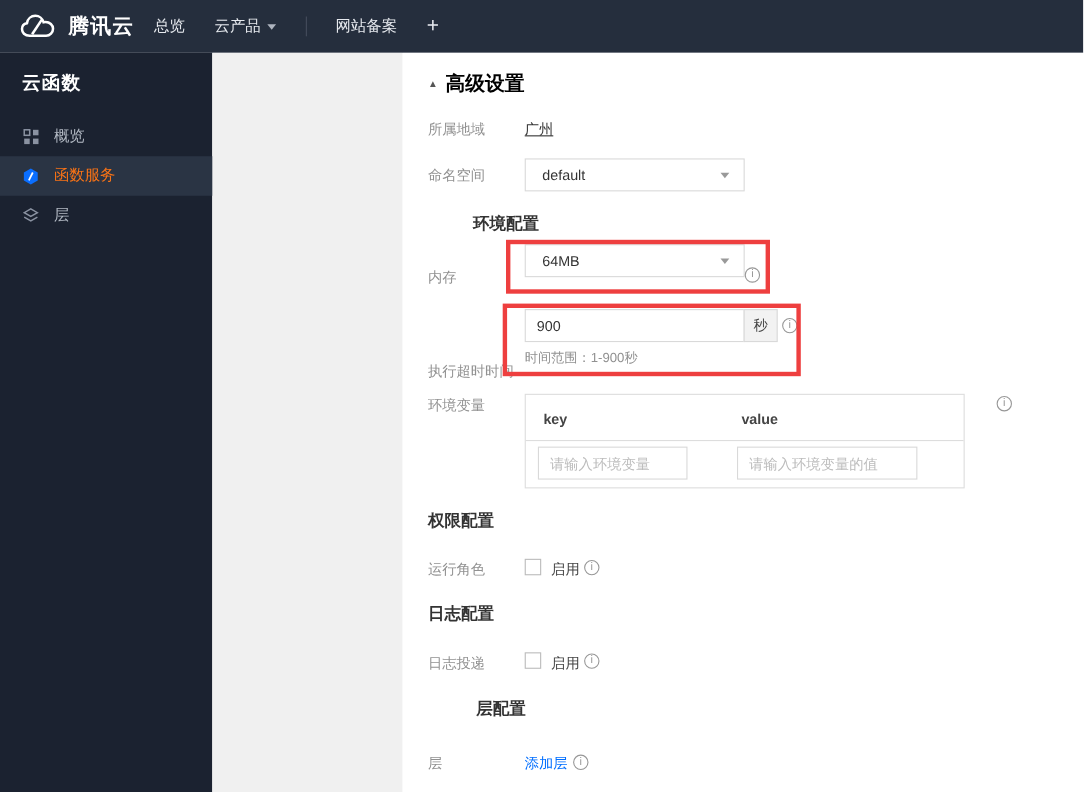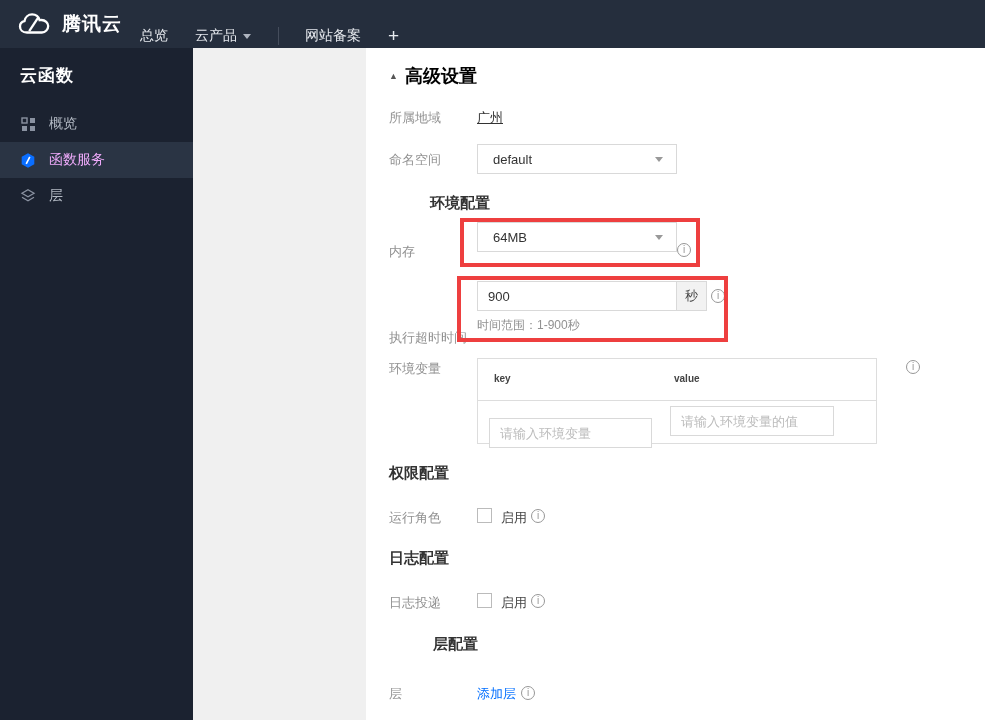--- a/index.html
+++ b/index.html
@@ -6,32 +6,32 @@
   html,body { width:985px; height:720px; }
   .screen {
     position:relative; width:985px; height:720px; overflow:hidden;
     background:#fff; font-family:"Liberation Sans", sans-serif;
   }
 
   
   .topbar { position:absolute; left:0; top:0; width:985px; height:48px; background:#252e3d;text-decoration:underline; }
   .brand { position:absolute; left:17px; top:0; height:48px; display:flex; align-items:center; gap:9px; cursor:pointer; }
   .brand-name { color:#fff; font-size:19px; font-weight:bold; letter-spacing:1px; }
-  .topnav { position:absolute; left:140px; top:12px; height:48px; display:flex; align-items:center; }
+  .topnav { position:absolute; left:140px; top:0; height:48px; display:flex; align-items:center; }
   .topnav-item { color:#e6e9ee; font-size:14px; cursor:pointer; display:flex; align-items:center; gap:6px; margin-right:27px; white-space:nowrap; }
   .topnav-plus { font-size:19px; color:#e6e9ee; margin-right:0; }
   .tb-divider { width:1px; height:18px; background:#454d5c; margin-right:26px; }
   .chev { width:0; height:0; border-left:4px solid transparent; border-right:4px solid transparent; border-top:5px solid #aeb4bf; }
 
   
   .sidebar { position:absolute; left:0; top:48px; width:193px; height:672px; background:#1b2230; }
   .sb-title { position:absolute; left:20px; top:16px; color:#fff; font-size:17px; font-weight:bold; letter-spacing:1px; }
   .sb-menu { position:absolute; left:0; top:58px; width:210px; }
   .sb-item { height:36px; display:flex; align-items:center; padding-left:20px; gap:13px; cursor:pointer; color:#b3bac4; font-size:14px; }
-  .sb-item.active { background:#2a3444; color:#f0abfc; }
+  .sb-item.active { background:#2a3444; color:#f97316; }
   .sb-icon { width:16px; height:16px; display:flex; align-items:center; justify-content:center; }
 
   
   .graypanel { position:absolute; left:193px; top:48px; width:173px; height:672px; background:#f0f0f0; }
 
   
   .main { position:absolute; left:366px; top:48px; width:619px; height:672px; background:#fff; }
   .adv-toggle { position:absolute; left:23px; top:16px; display:flex; align-items:center; gap:7px; cursor:pointer; }
   .adv-tri { font-size:9px; color:#555; line-height:1; }
   .adv-text { font-size:18px; font-weight:bold; color:#000000; }
@@ -60,21 +60,21 @@
   .hl-box { position:absolute; border:4px solid #ee3f3f; pointer-events:none; }
 
   .info-icon {
     position:absolute; width:14px; height:14px; border:1px solid #979797; border-radius:50%;
     color:#979797; font-size:10px; display:flex; align-items:center; justify-content:center;
     font-style:normal; cursor:pointer; background:#fff; line-height:1;
   }
 
   .env-table { position:absolute; left:111px; top:310px; width:400px; height:86px; border:1px solid #ddd; background:#fff; }
   .env-thead { position:relative; height:42px; border-bottom:1px solid #ddd; }
-  .env-th { position:absolute; top:14px; font-size:10px; font-weight:bold; color:#444; }
+  .env-th { position:absolute; top:14px; font-size:13px; font-weight:bold; color:#444; }
 
   .checkbox { position:absolute; width:15px; height:15px; border:1px solid #bbb; background:#fff; cursor:pointer; }
   .toggle-label { position:absolute; font-size:13px; color:#444; }
   .link { position:absolute; font-size:13px; color:#006eff; cursor:pointer; }
 </style>
 </head>
 <body>
 
 <div class="screen">
 
@@ -175,21 +175,21 @@
     <span class="info-icon" style="left:345px; top:241px;">i</span>
     <span class="hint" style="left:111px; top:269px;">时间范围：1-900秒</span>
     <div class="hl-box" style="left:91px; top:228px; width:271px; height:66px;"></div>
 
     <span class="flabel" style="left:23px; top:312px;">环境变量</span>
     <div class="env-table">
       <div class="env-thead">
         <span class="env-th" style="left:16px;">key</span>
         <span class="env-th" style="left:196px;">value</span>
       </div>
-      <input class="text-input" style="left: 11px; top: 47px; width: 163px; margin-top: 12px;" placeholder="请输入环境变量">
+      <input class="text-input" style="left: 11px; top: 47px; width: 136px;" placeholder="请输入环境变量">
       <input class="text-input" style="left: 192px; top: 47px; width: 164px;" placeholder="请输入环境变量的值">
     </div>
     <span class="info-icon" style="left:540px; top:312px;">i</span>
 
     <span class="section-h" style="left:23px; top:416px;">权限配置</span>
 
     <span class="flabel" style="left:23px; top:461px;">运行角色</span>
     <span class="checkbox" style="left:111px; top:460px;"></span>
     <span class="toggle-label" style="left:135px; top:461px;">启用</span>
     <span class="info-icon" style="left:165px; top:461px;">i</span>

